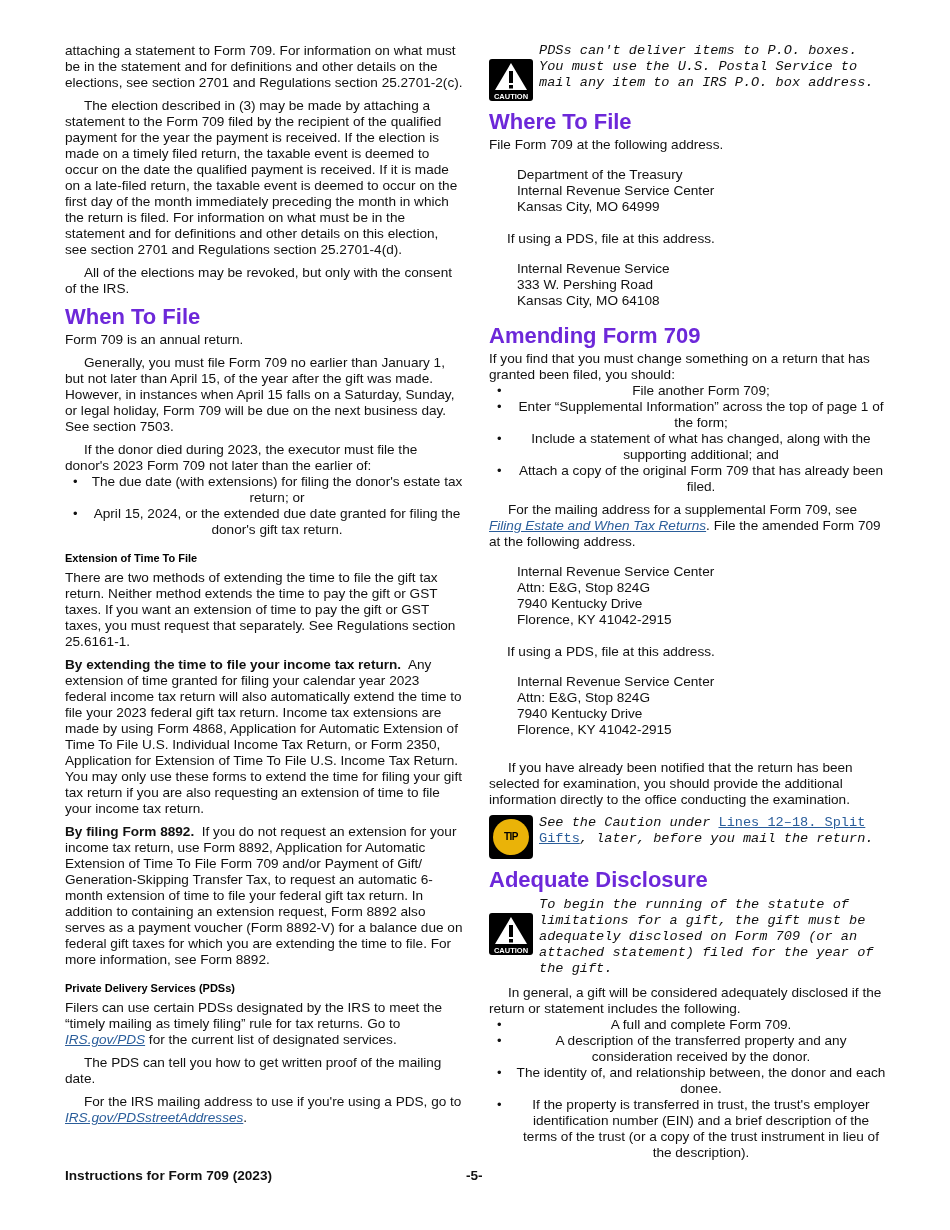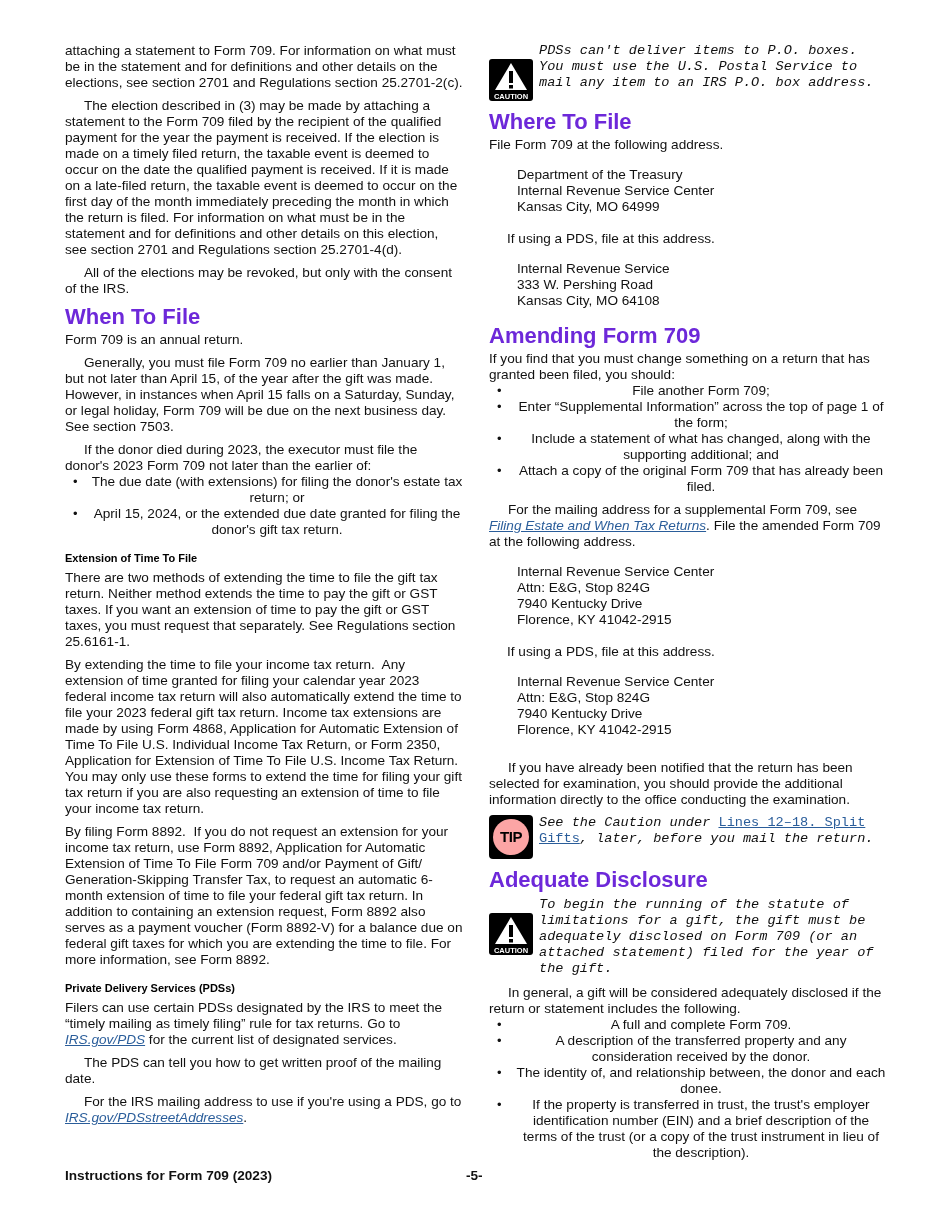--- a/index.html
+++ b/index.html
@@ -18,23 +18,23 @@
   .addr { margin: 0 0 16px 28px; }
   .addr div { line-height: 16px; }
   .pds-line { margin: 0 0 14px 18px; }
   a.link { color: #2a5d9a; text-decoration: underline; }
   a.link.italic { font-style: italic; }
   .note { display: flex; align-items: flex-start; margin: 0 0 8px 0; }
   .note .txt { font-style: italic; margin-left: 6px; line-height: 16px; font-family: Liberation Mono, monospace; }
   .caution-icon { width: 44px; height: 42px; background: #000; border-radius: 3px; flex: 0 0 44px; position: relative; margin-top: 16px; }
   .caution-icon svg { display: block; }
   .tip-icon { width: 44px; height: 44px; background: #000; border-radius: 4px; flex: 0 0 44px; display: flex; align-items: center; justify-content: center; }
-  .tip-circle { width: 36px; height: 36px; background: #fca5a5; border-radius: 50%; display: flex; align-items: center; justify-content: center;
-                font-weight: bold; font-size: 15px; color: #000; letter-spacing: -0.5px; }
-  .bold-lead { font-weight: normal; }
+  .tip-circle { width: 36px; height: 36px; background: #eab308; border-radius: 50%; display: flex; align-items: center; justify-content: center;
+                font-weight: bold; font-size: 10px; color: #000; letter-spacing: -0.5px; }
+  .bold-lead { font-weight: bold; }
   .footer { position: absolute; top: 1168px; left: 65px; width: 420px; font-weight: bold; font-size: 13.6px; }
   .footer .page-num { position: absolute; left: 401px; top: 0; }
 </style>
 </head>
 <body>
 
 <div class="col col-left">
   <p>attaching a statement to Form 709. For information on what must be in the statement and for definitions and other details on the elections, see section 2701 and Regulations section 25.2701-2(c).</p>
   <p class="indent">The election described in (3) may be made by attaching a statement to the Form 709 filed by the recipient of the qualified payment for the year the payment is received. If the election is made on a timely filed return, the taxable event is deemed to occur on the date the qualified payment is received. If it is made on a late-filed return, the taxable event is deemed to occur on the first day of the month immediately preceding the month in which the return is filed. For information on what must be in the statement and for definitions and other details on this election, see section 2701 and Regulations section 25.2701-4(d).</p>
   <p class="indent">All of the elections may be revoked, but only with the consent of the IRS.</p>

